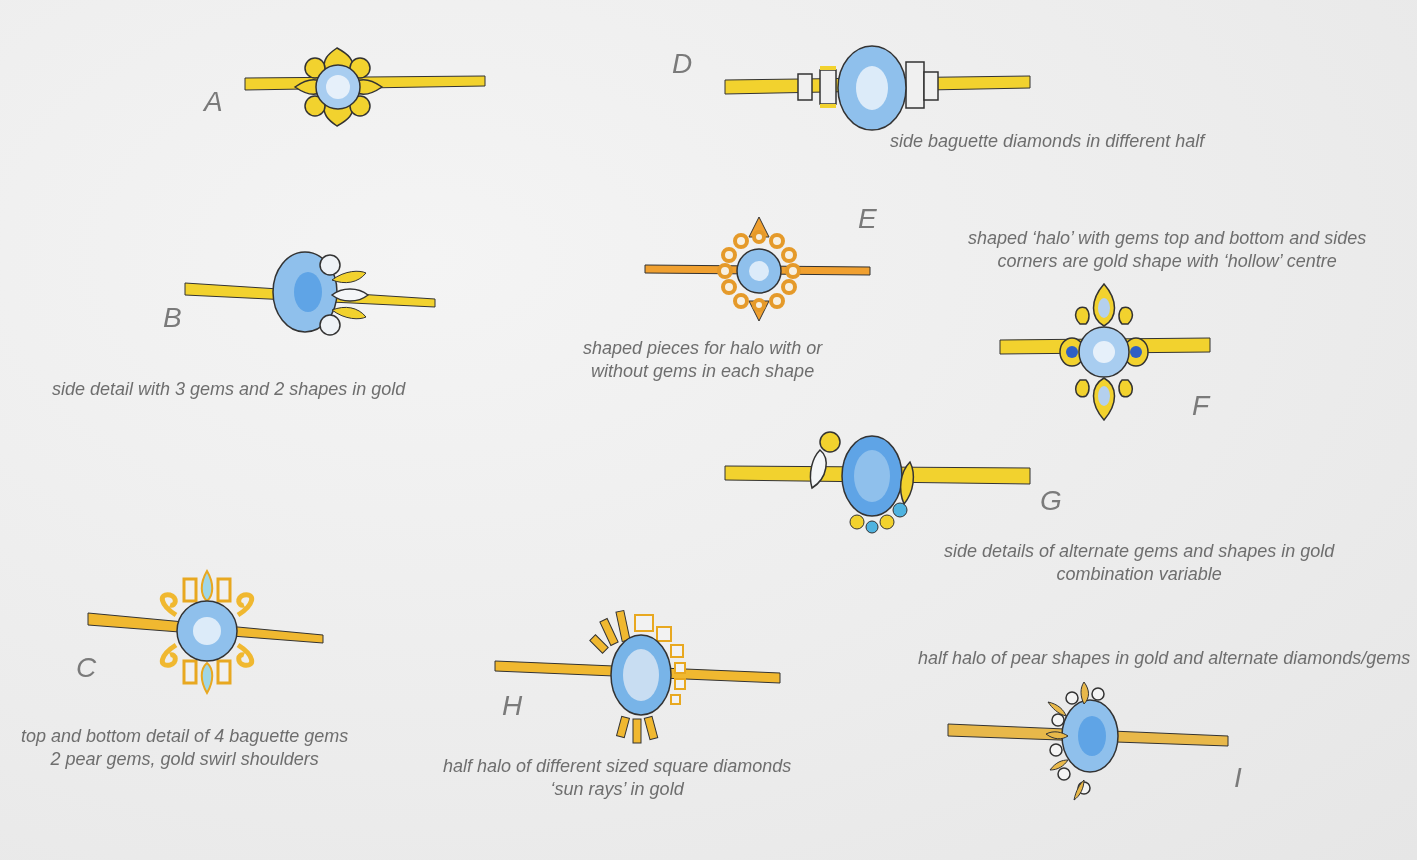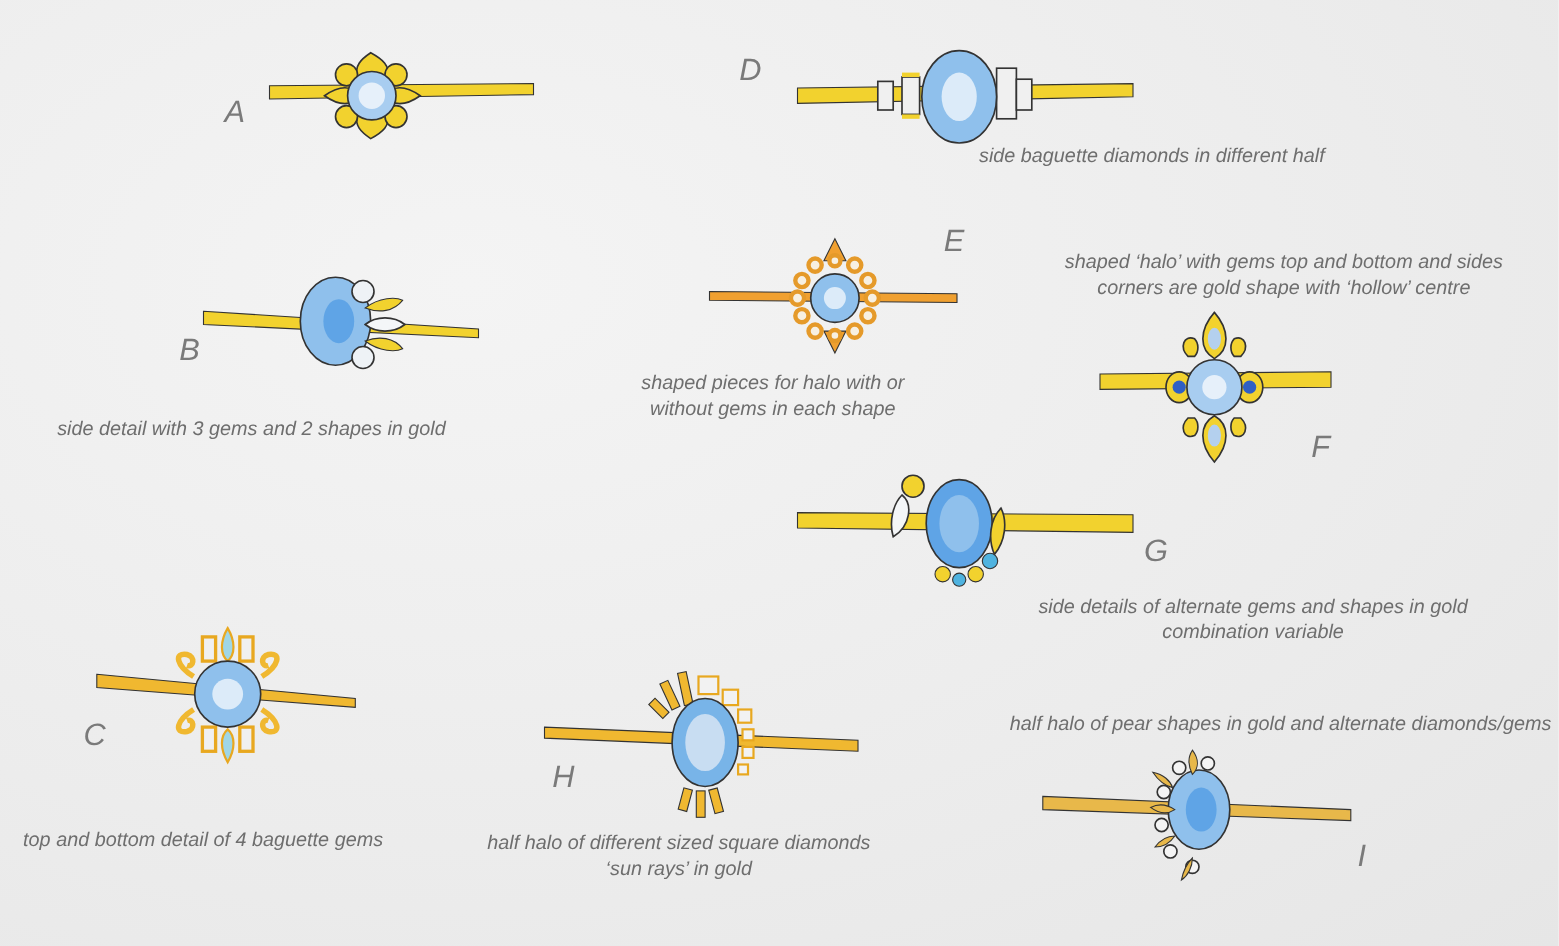--- a/index.html
+++ b/index.html
@@ -158,22 +158,23 @@
         <path d="M88 50 C72 40 70 28 82 30 C90 32 88 42 82 40"></path>
         <path d="M88 80 C72 90 70 102 82 100 C90 98 88 88 82 90"></path>
         <path d="M150 50 C166 40 168 28 156 30 C148 32 150 42 156 40"></path>
         <path d="M150 80 C166 90 168 102 156 100 C148 98 150 88 156 90"></path>
       </g>
       <circle cx="119" cy="66" r="30" fill="#8fc0ec" stroke="#333" stroke-width="1.5"></circle>
       <circle cx="119" cy="66" r="14" fill="#dcebf9"></circle>
     </svg>
   </div>
   <div class="letter" style="left:76px;top:652px;">C</div>
-  <div class="caption" style="left:21px;top:752px;">
+  <div class="caption" style="left:21px;top:725px;">
     <div>top and bottom detail of 4 baguette gems</div>
+    <div>2 pear gems, gold swirl shoulders</div>
   </div>
 
   <div class="ring" style="left:495px;top:605px;">
     <svg width="290" height="140">
       <path d="M0 56 L285 68 L285 78 L0 66 Z" fill="#f0b830" stroke="#333" stroke-width="1"></path>
       <g fill="#f0b830" stroke="#333" stroke-width="1">
         <rect x="110" y="14" width="8" height="26" transform="rotate(-25 114 27)"></rect>
         <rect x="124" y="6" width="8" height="30" transform="rotate(-12 128 21)"></rect>
         <rect x="100" y="30" width="8" height="18" transform="rotate(-45 104 39)"></rect>
         <rect x="124" y="112" width="8" height="20" transform="rotate(15 128 122)"></rect>

